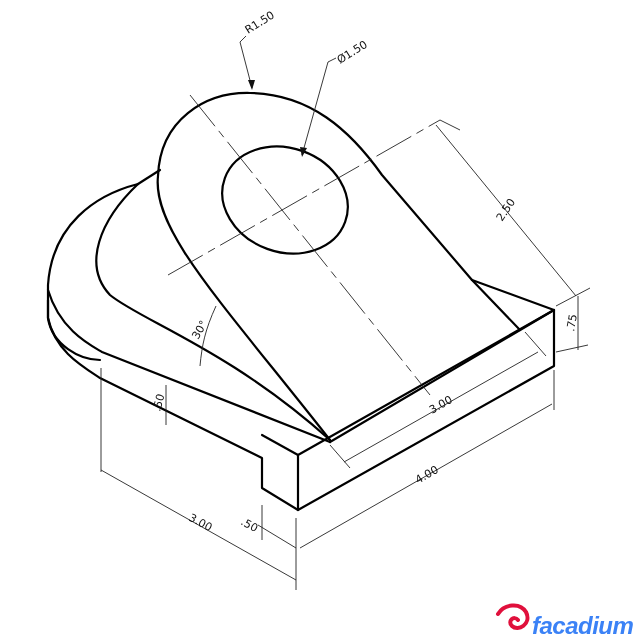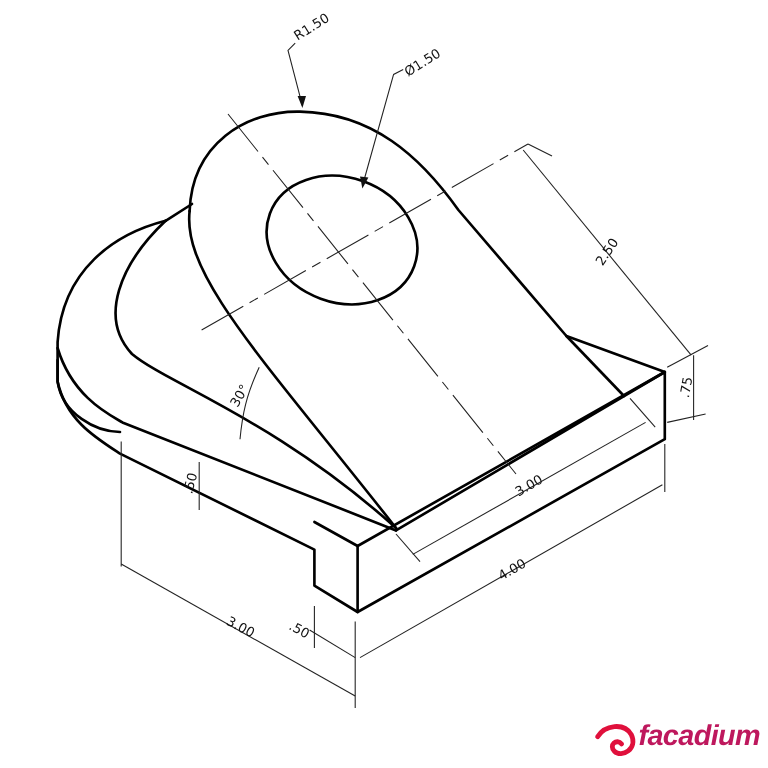--- a/index.html
+++ b/index.html
@@ -5,22 +5,22 @@
   html, body { margin: 0; padding: 0; background: #ffffff; }
   body { width: 640px; height: 640px; position: relative; overflow: hidden;
          font-family: "DejaVu Sans", sans-serif; }
   #drawing { position: absolute; left: 0; top: 0; width: 640px; height: 640px; }
   .obj { fill: none; stroke: #000; stroke-width: 2.2; stroke-linejoin: round; stroke-linecap: round; }
   .thin { fill: none; stroke: #222; stroke-width: 0.9; }
   .center { fill: none; stroke: #222; stroke-width: 0.9; stroke-dasharray: 40 6 8 6; }
   .dimtxt { font-family: "DejaVu Sans", sans-serif; font-size: 11px; fill: #111; }
   .arrow { fill: #111; stroke: none; }
   .logo { position: absolute; left: 494px; top: 596px; width: 146px; height: 40px; }
-  .logo-text { position: absolute; left: 38px; top: 4px; font-family: "Liberation Sans", sans-serif;
-               font-weight: bold; font-style: italic; font-size: 24px; color: #be185d; letter-spacing: -0.5px; }
+  .logo-text { position: absolute; left: 38px; top: 16px; font-family: "Liberation Sans", sans-serif;
+               font-weight: bold; font-style: italic; font-size: 24px; color: #3b82f6; letter-spacing: -0.5px; }
   .logo-swirl { position: absolute; left: 0; top: 0; width: 40px; height: 40px; }
 </style>
 </head>
 <body>
 
 <svg id="drawing" viewBox="0 0 640 640" xmlns="http://www.w3.org/2000/svg">
   <g>
 
     <path class="obj" d="M138 184 C 95 195, 52 225, 48 285 L 48 318 C 52 345, 80 360, 100 360"></path>
 

